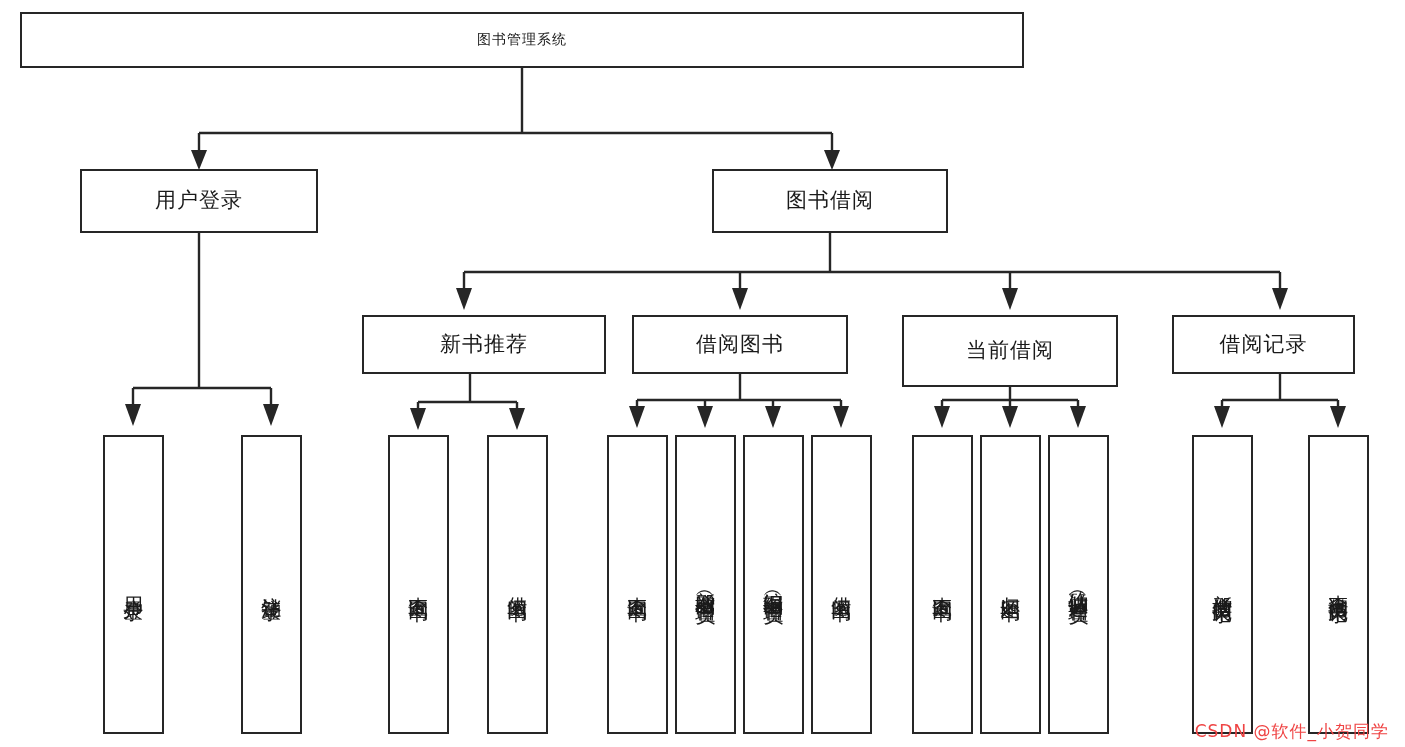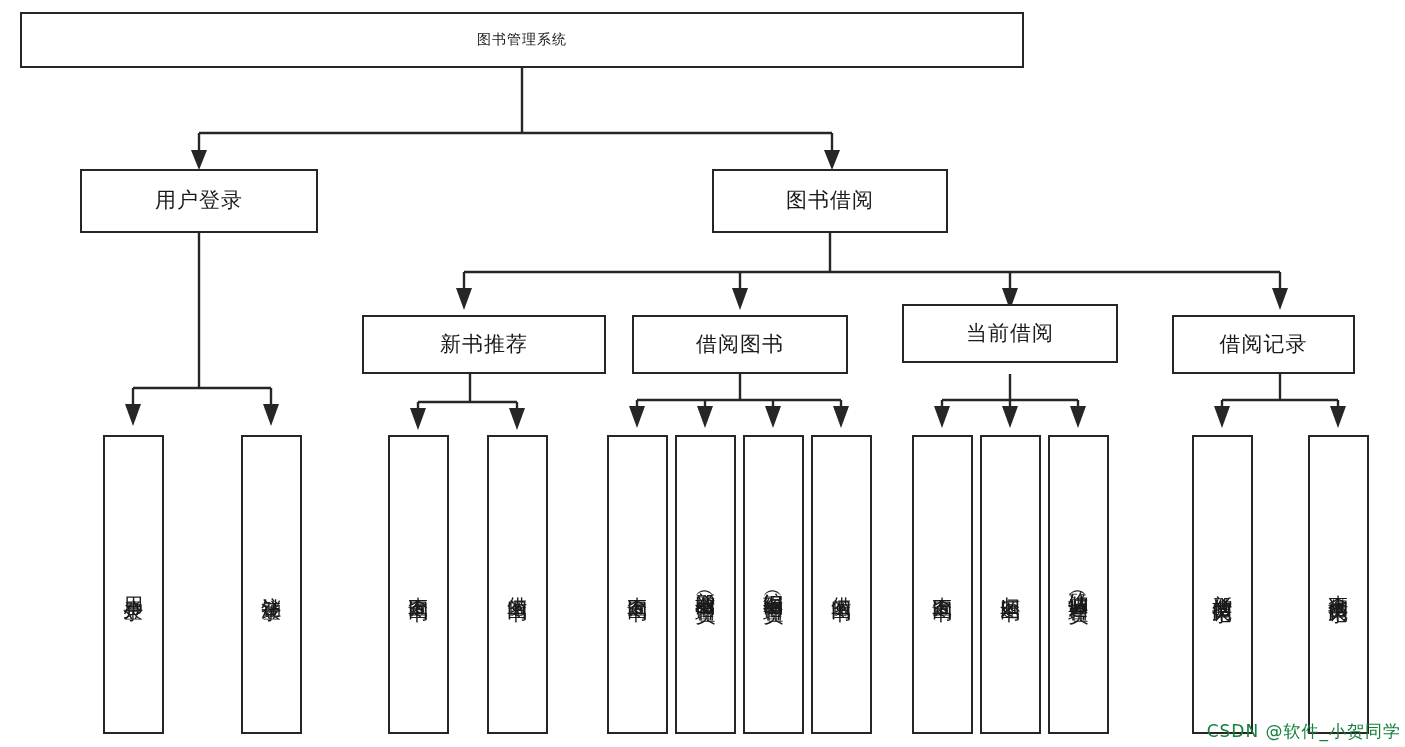--- a/index.html
+++ b/index.html
@@ -53,24 +53,24 @@
     pointer-events:none;
   }
   svg#wires path,svg#wires line{
     stroke:#262626;
     stroke-width:2.4;
     fill:none;
   }
   svg#wires polygon{fill:#262626;}
   .watermark{
     position:absolute;
-    right:4px;
+    right:16px;
     bottom:4px;
     font-size:17px;
-    color:#15803d;
+    color:#ef4444;
     letter-spacing:1px;
     z-index:5;
     white-space:nowrap;
     font-family:"DejaVu Sans","Liberation Sans",sans-serif;
   }
 </style>
 </head>
 <body>
 
 <div id="diagram">
@@ -147,21 +147,21 @@
   <div class="node" style="left:712px;top:169px;width:236px;height:64px;">
     <span class="lbl">图书借阅</span>
   </div>
 
   <div class="node" style="left:362px;top:315px;width:244px;height:59px;">
     <span class="lbl">新书推荐</span>
   </div>
   <div class="node" style="left:632px;top:315px;width:216px;height:59px;">
     <span class="lbl">借阅图书</span>
   </div>
-  <div class="node" style="left:902px;top:304px;width:216px;height:59px;">
+  <div class="node" style="left:902px;top:315px;width:216px;height:72px;">
     <span class="lbl">当前借阅</span>
   </div>
   <div class="node" style="left:1172px;top:315px;width:183px;height:59px;">
     <span class="lbl">借阅记录</span>
   </div>
 
   <div class="node vert" style="left:103px;top:435px;width:61px;height:299px;">
     <span class="lbl">用户登录</span>
   </div>
   <div class="node vert" style="left:241px;top:435px;width:61px;height:299px;">

